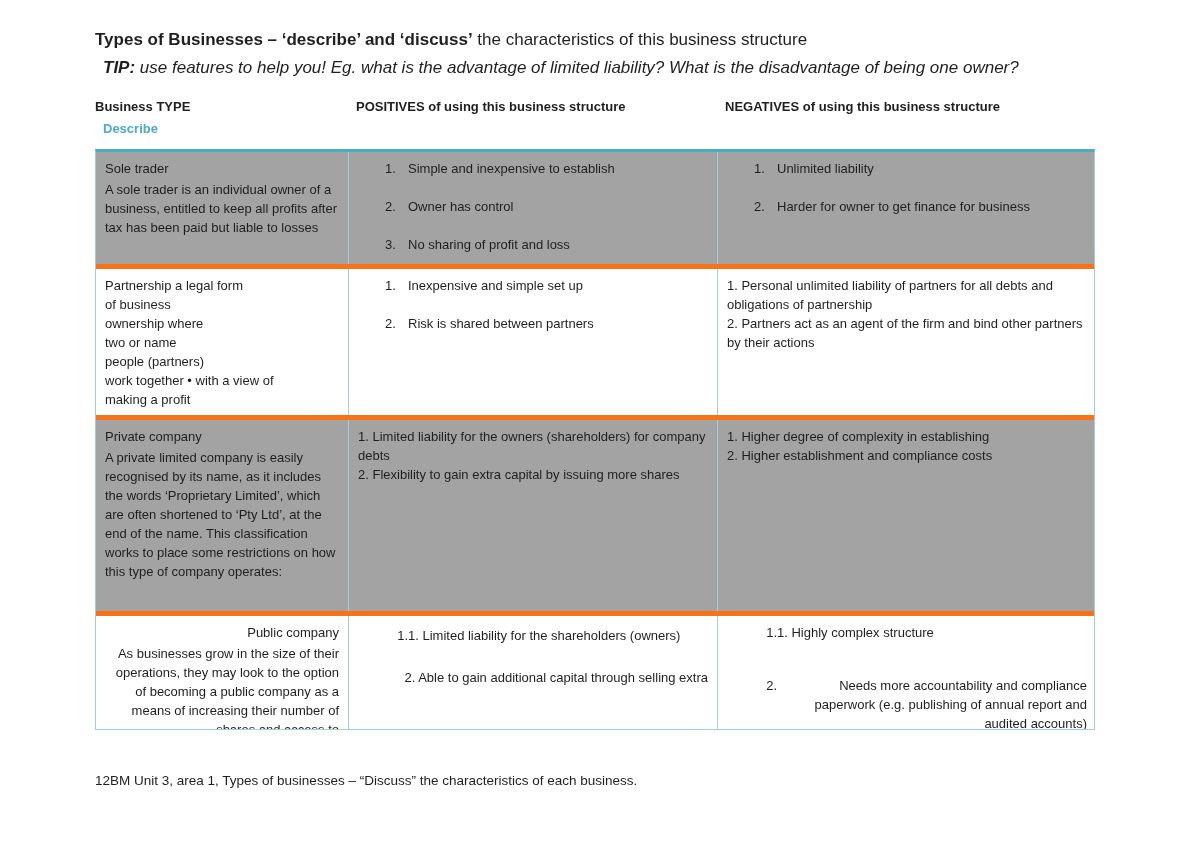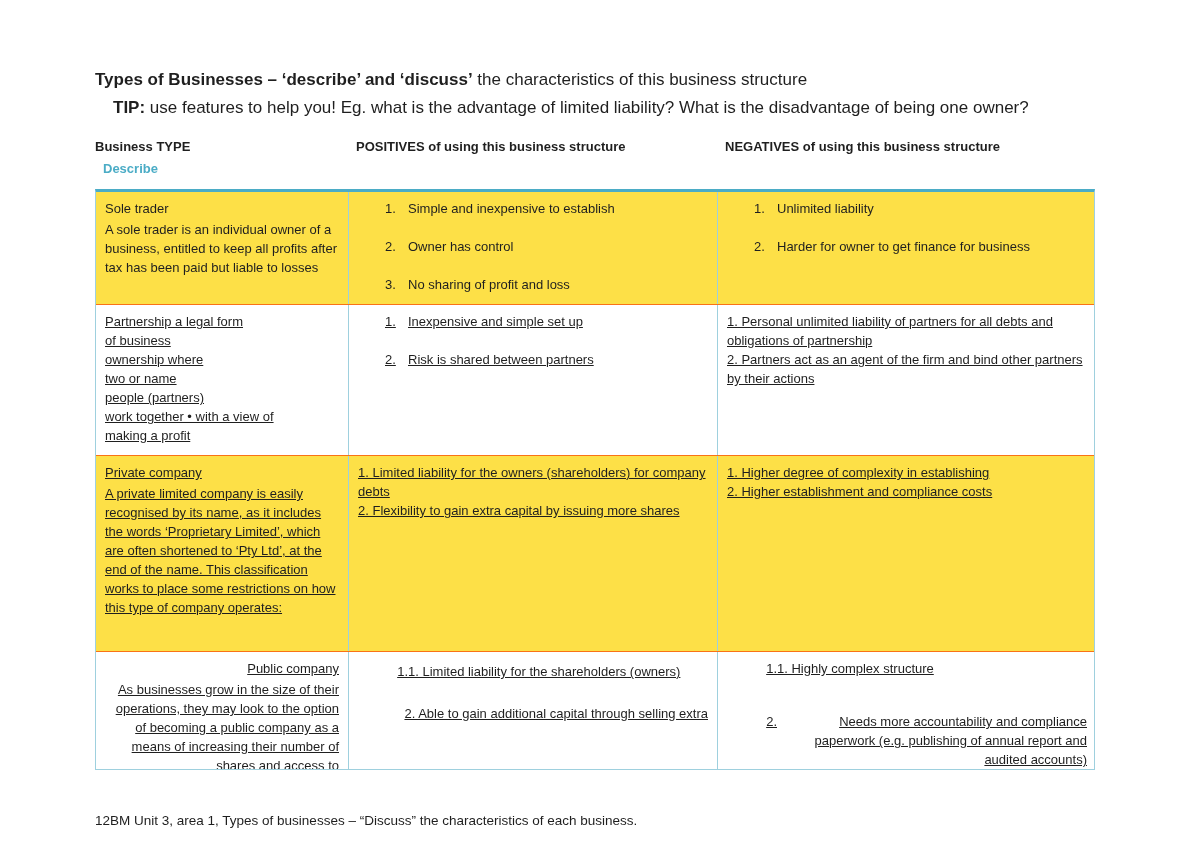--- a/index.html
+++ b/index.html
@@ -2,39 +2,39 @@
 <html><head>
 <meta charset="utf-8">
 <style>
   * { box-sizing: border-box; }
   html,body { margin:0; padding:0; }
   body {
     width:1200px; height:848px; background:#ffffff; overflow:hidden;
     font-family:"Liberation Sans", sans-serif; color:#1f1f1f;
     -webkit-font-smoothing:antialiased;
   }
-  .page { padding:68px 0 0 95px; width:1105px; }
+  .page { padding:28px 0 0 95px; width:1105px; }
 
   .title { font-size:17px; font-weight:normal; margin:0 0 4px 0; line-height:24px; }
   .title b { font-weight:bold; }
-  .tip   { font-size:17px; margin:0 0 8px 18px; line-height:24px; }
+  .tip   { font-size:17px; margin:0 0 8px 8px; line-height:24px;font-style:italic; }
   .tip b { font-weight:bold; }
 
   .col-heads { display:grid; grid-template-columns:252px 369px 379px; width:1000px;
                font-size:13px; font-weight:bold; line-height:17px; margin:16px 0 0 0; }
   .col-heads .ch { padding:2px 0; }
   .col-heads .ch.pad { padding-left:9px; }
 
   .describe { color:#4BACC6; font-weight:bold; font-size:13px; line-height:17px;
               margin:3px 0 12px 8px; }
 
   .tbl { width:1000px; border:1px solid #9ed0de; border-top:3px solid #4BACC6; }
   .t-row { display:grid; grid-template-columns:252px 369px 379px; background:#ffffff; }
-  .t-row + .t-row { border-top:1px solid #f97316;text-decoration:underline; }
-  .t-row.shade { background:#fde047; }
+  .t-row + .t-row { border-top:5px solid #f97316; }
+  .t-row.shade { background:#a3a3a3; }
   .r1 { height:112px; } .r2 { height:151px; } .r3 { height:196px; } .r4 { height:118px;text-align:right; }
 
   .cell { padding:7px 9px; font-size:13px; line-height:19px; overflow:hidden; }
   .cell + .cell { border-left:1px solid #9ed0de; }
 
   .cell-title { margin:0 0 2px 0; }
   .cell p, .cell .p { margin:0; }
   .nl { white-space:nowrap; }
 
   .li { display:flex; margin:0 0 19px 27px; }

